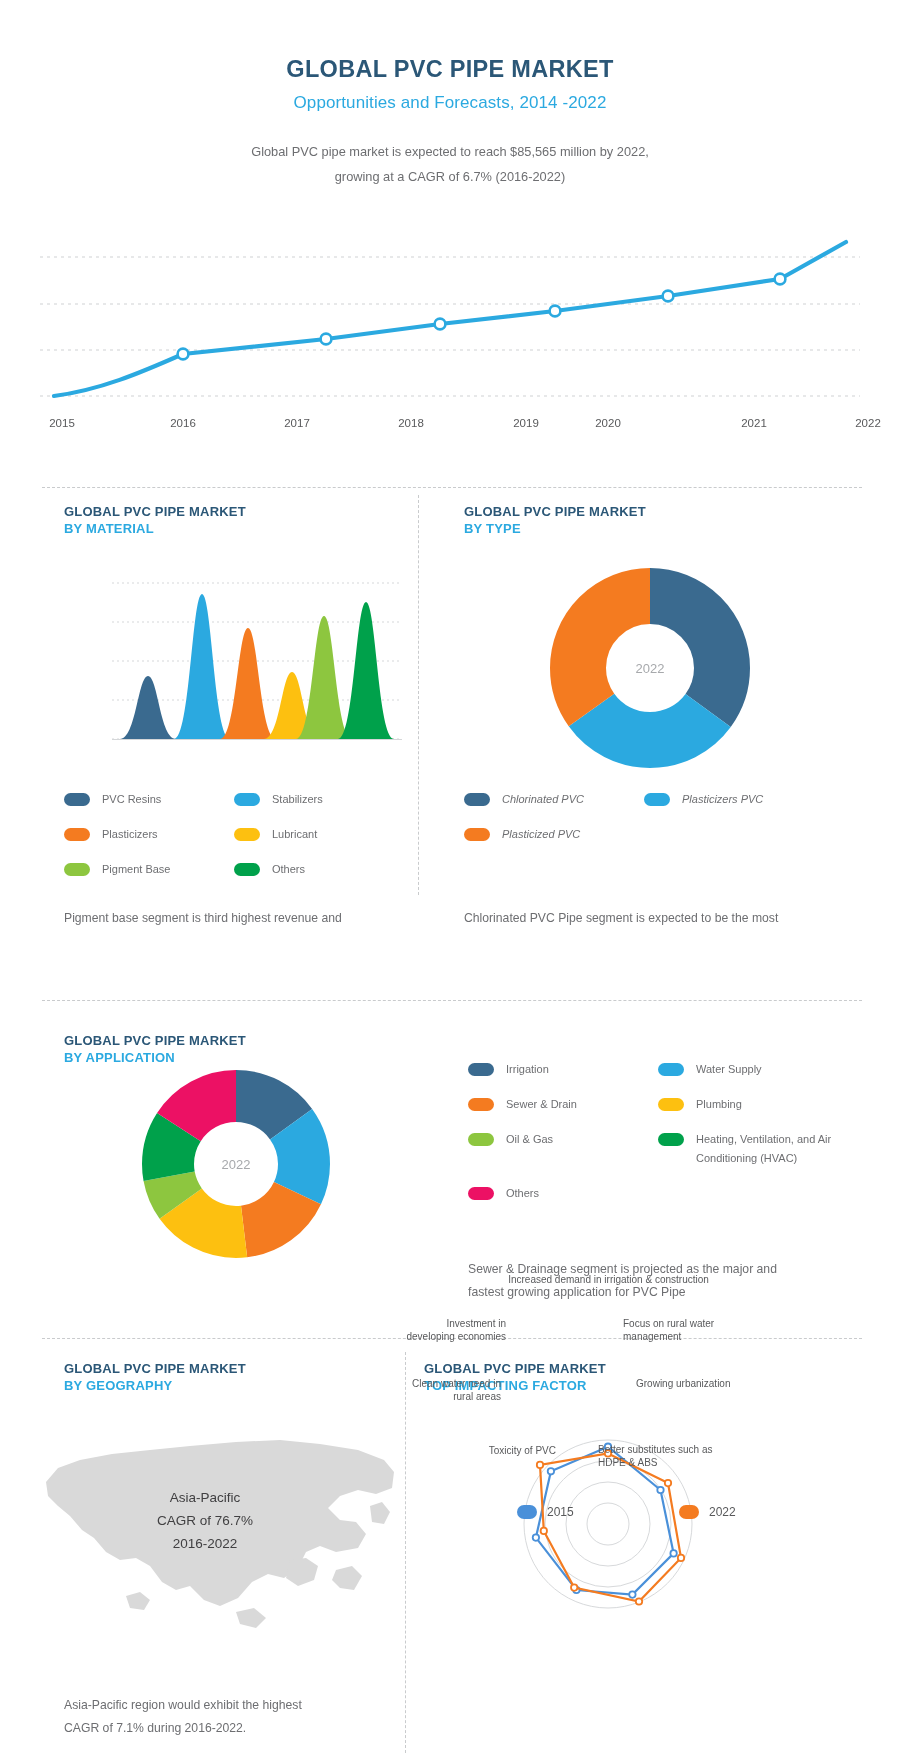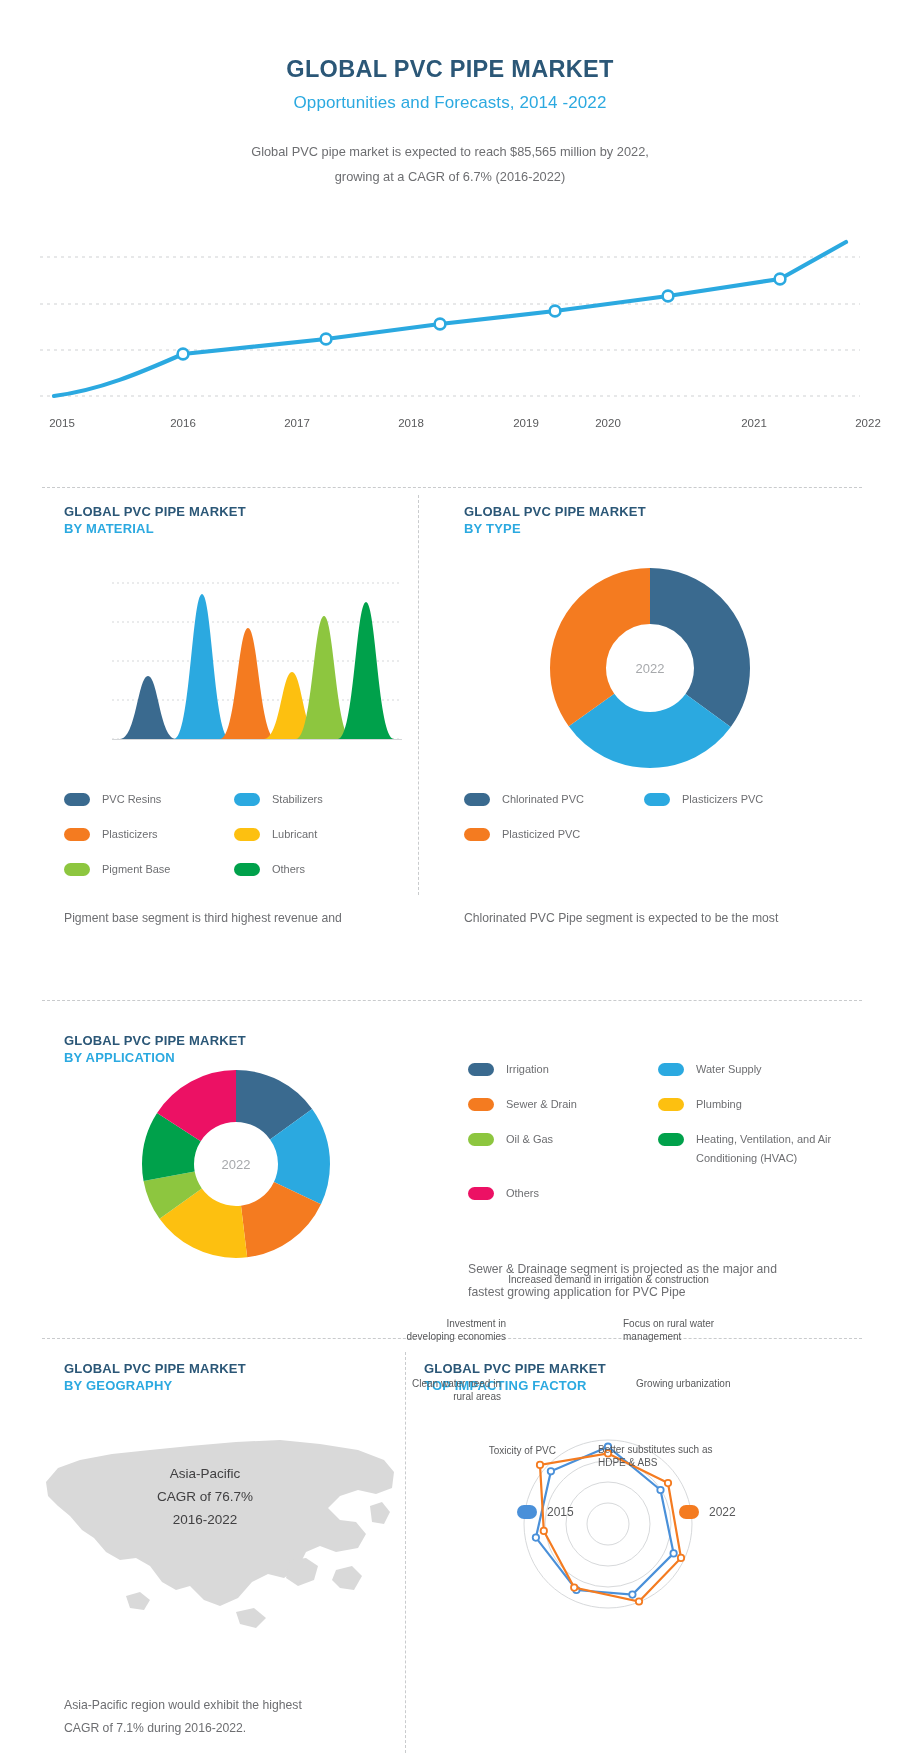--- a/index.html
+++ b/index.html
@@ -120,20 +120,21 @@
   }
 
   
   .map-text {
     position: absolute;
     text-align: center;
     font-size: 13.5px;
     line-height: 23px;
     color: #414042;
     transform: translateX(-50%);
+    margin-top: 24px;
   }
 
   
   .radar-label {
     position: absolute;
     font-size: 10px;
     line-height: 12.5px;
     color: #58595b;
   }
   .radar-legend {
@@ -265,21 +266,21 @@
 
       <g transform="rotate(-90 100 100)" fill="none" stroke-width="56">
         <circle cx="100" cy="100" r="72" stroke="#3a6a8f" stroke-dasharray="158.3 294.1" stroke-dashoffset="0"></circle>
         <circle cx="100" cy="100" r="72" stroke="#2ba9e0" stroke-dasharray="135.7 316.7" stroke-dashoffset="-158.3"></circle>
         <circle cx="100" cy="100" r="72" stroke="#f47b20" stroke-dasharray="158.3 294.1" stroke-dashoffset="-294.0"></circle>
       </g>
     </svg>
     <div class="donut-center" style="left:100px; top:100px;">2022</div>
   </div>
 
-  <div class="abs legend-grid" style="top:790px; left:464px; width:350px; grid-template-columns:180px 180px; row-gap:16px;">
+  <div class="abs legend-grid" style="top:790px; left:464px; width:350px; grid-template-columns:180px 180px; row-gap:16px;font-style:italic;">
     <div class="legend-item">
       <span class="swatch" style="background:#3a6a8f"></span>
       <span>Chlorinated PVC</span>
     </div>
     <div class="legend-item">
       <span class="swatch" style="background:#2ba9e0"></span>
       <span>Plasticizers PVC</span>
     </div>
     <div class="legend-item">
       <span class="swatch" style="background:#f47b20"></span>

